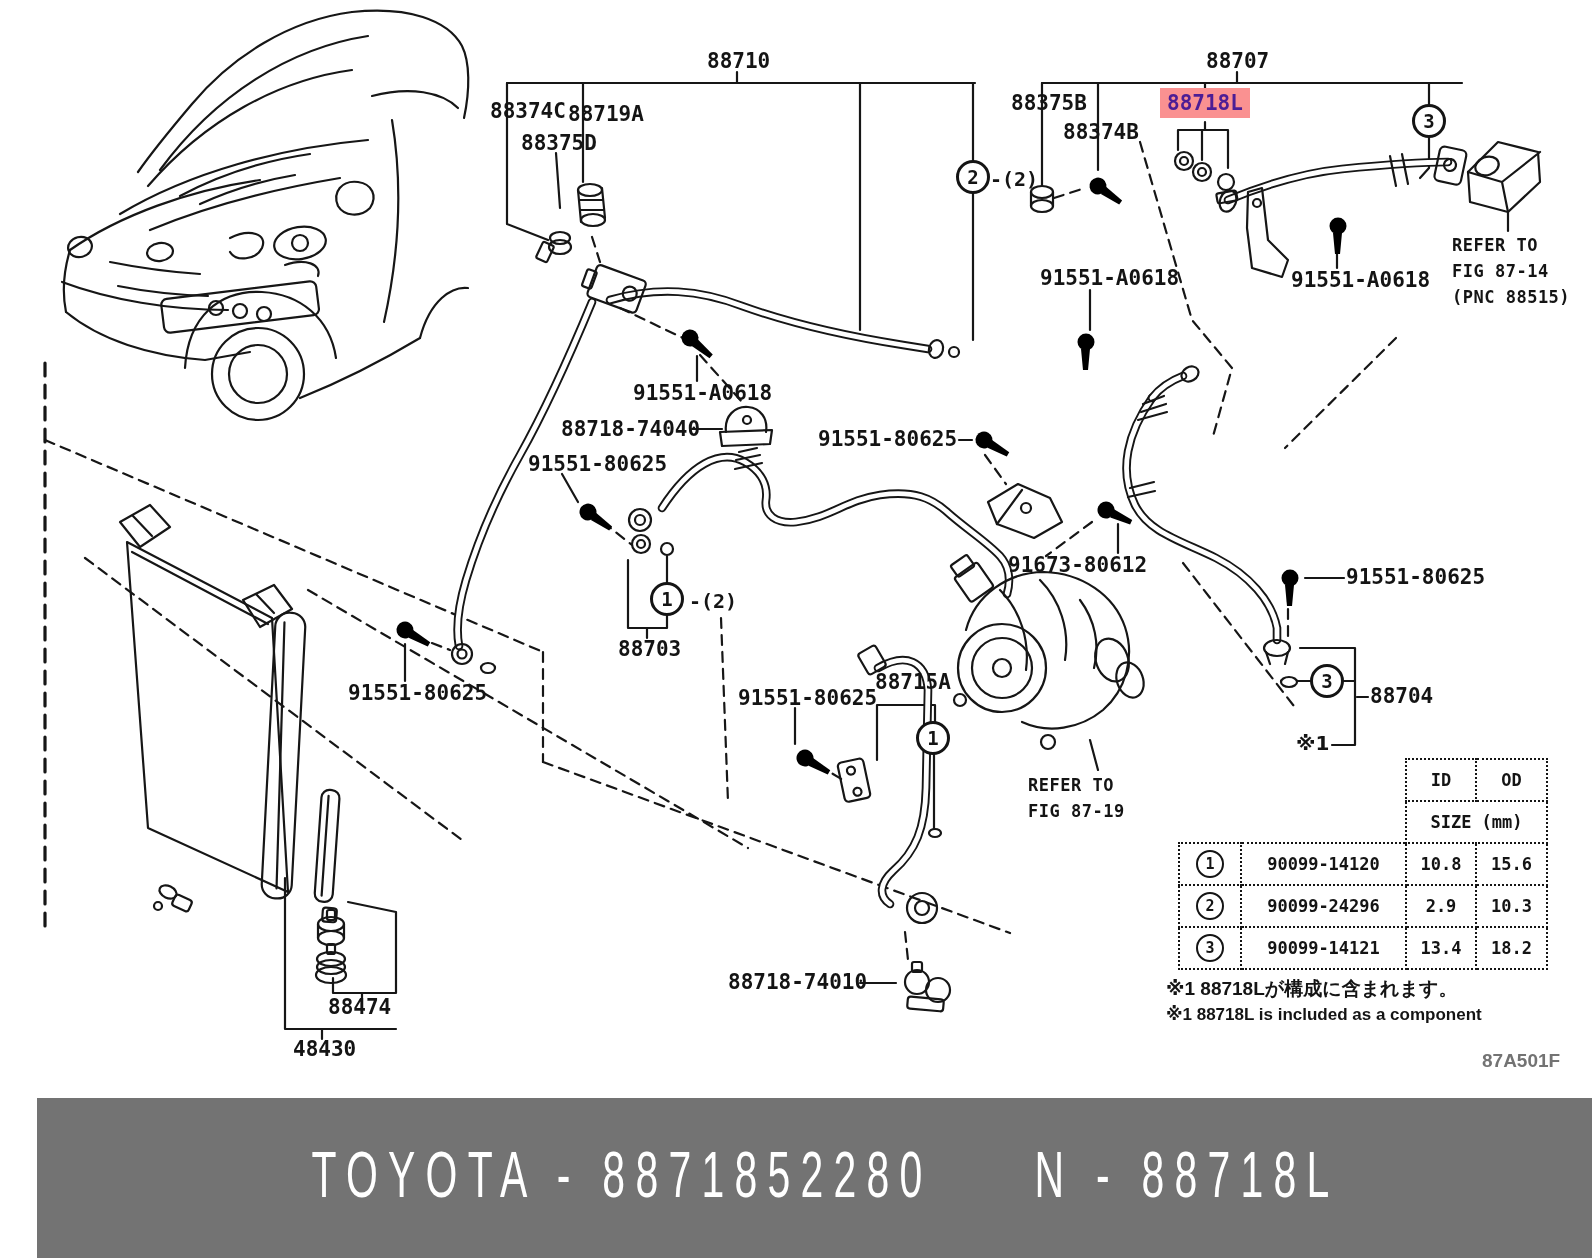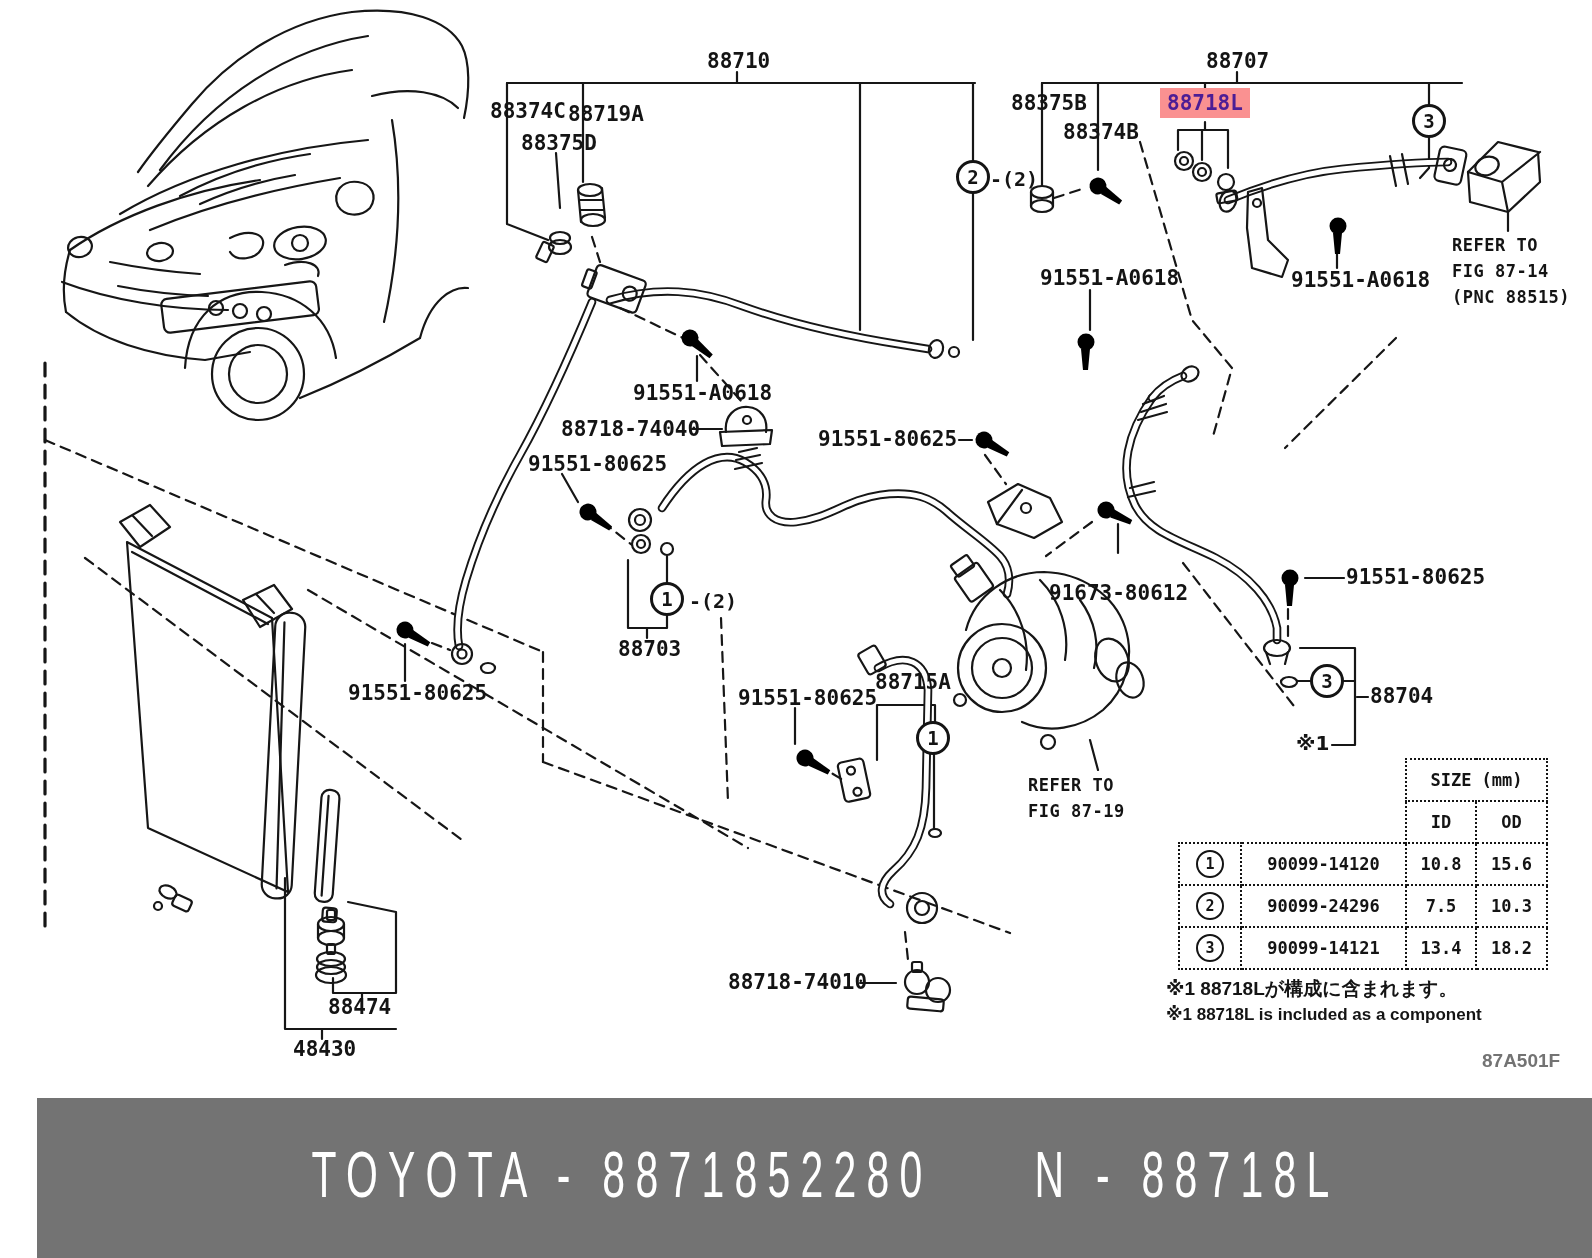--- a/index.html
+++ b/index.html
@@ -346,21 +346,21 @@
       <div class="part-label" style="left: 1011px; top: 93px;">88375B</div>
       <div class="part-label" style="left: 1063px; top: 122px;">88374B</div>
       <div class="part-label" style="left: 1040px; top: 268px;">91551-A0618</div>
       <div class="part-label" style="left: 1291px; top: 270px;">91551-A0618</div>
       <div class="part-label" style="left: 633px; top: 383px;">91551-A0618</div>
       <div class="part-label" style="left: 561px; top: 419px;">88718-74040</div>
       <div class="part-label" style="left: 818px; top: 429px;">91551-80625</div>
       <div class="part-label" style="left: 528px; top: 454px;">91551-80625</div>
       <div class="part-label" style="left: 618px; top: 639px;">88703</div>
       <div class="part-label" style="left: 348px; top: 683px;">91551-80625</div>
-      <div class="part-label" style="left: 1049px; top: 555px; margin-top: 28px;">91673-80612</div>
+      <div class="part-label" style="left: 1008px; top: 555px;">91673-80612</div>
       <div class="part-label" style="left: 1346px; top: 567px;">91551-80625</div>
       <div class="part-label" style="left: 1370px; top: 686px;">88704</div>
       <div class="part-label" style="left: 875px; top: 672px;">88715A</div>
       <div class="part-label" style="left: 738px; top: 688px;">91551-80625</div>
       <div class="part-label" style="left: 728px; top: 972px;">88718-74010</div>
       <div class="part-label" style="left: 328px; top: 997px;">88474</div>
       <div class="part-label" style="left: 293px; top: 1039px;">48430</div>
       <div class="hl-label" style="left: 1160px; top: 88px; background: rgb(250, 145, 145); color: #4c1d95;">88718L</div>
       <div class="callout" style="left: 956px; top: 160px;">2</div>
       <div class="callout" style="left: 1412px; top: 104px;">3</div>
@@ -375,38 +375,38 @@
 (PNC 88515)</div>
       <div class="refer" style="left: 1028px; top: 772px;">REFER TO
 FIG 87-19</div>
     </div>
 
 <table class="size-table">
   <tbody>
         <tr>
     <td class="ghost col-ref"></td>
           <td class="ghost col-part"></td>
-    <th colspan="2">SIZE (mm)</th>
+    <th class="col-id">ID</th>
+    <th class="col-od">OD</th>
   </tr>
   <tr>
     <td class="ghost col-ref"></td>
           <td class="ghost col-part"></td>
-    <th class="col-id">ID</th>
-    <th class="col-od">OD</th>
+    <th colspan="2">SIZE (mm)</th>
   </tr>
   <tr>
     <td class="col-ref"><span class="tbl-circle">1</span></td>
     <td class="col-part">90099-14120</td>
     <td class="col-id">10.8</td>
     <td class="col-od">15.6</td>
   </tr>
   <tr>
     <td class="col-ref"><span class="tbl-circle">2</span></td>
     <td class="col-part">90099-24296</td>
-    <td class="col-id">7.5</td>
+    <td class="col-id">2.9</td>
     <td class="col-od">10.3</td>
   </tr>
   <tr>
     <td class="col-ref"><span class="tbl-circle">3</span></td>
     <td class="col-part">90099-14121</td>
     <td class="col-id">13.4</td>
     <td class="col-od">18.2</td>
   </tr>
 </tbody>
     </table>

